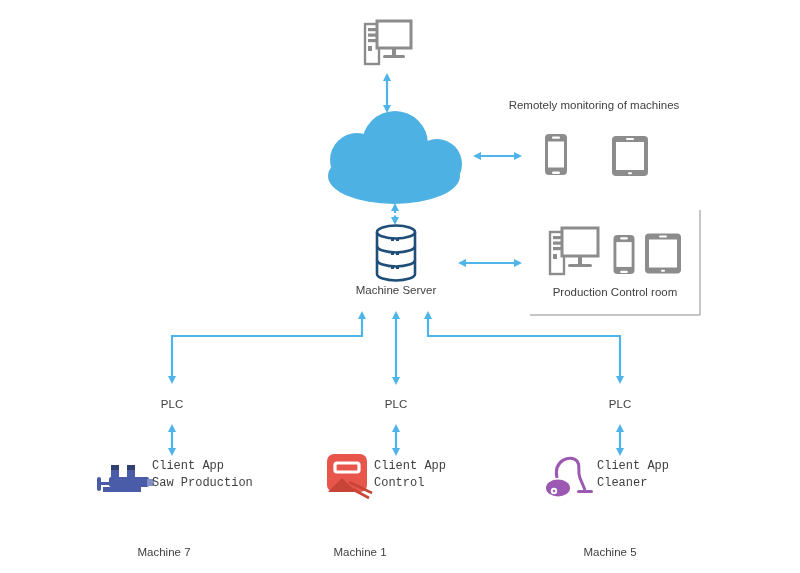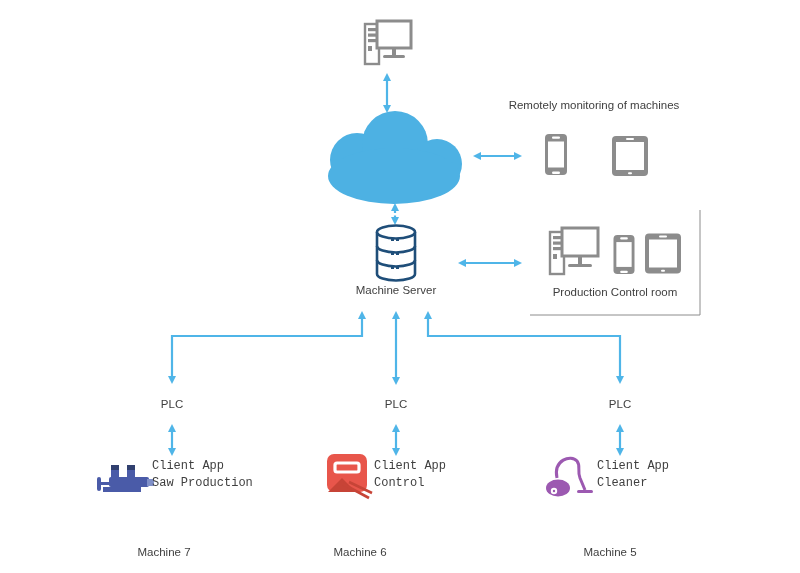--- a/index.html
+++ b/index.html
@@ -243,14 +243,14 @@
     <circle class="white-fill" cx="9" cy="39" r="3.2"></circle>
     <circle class="vac" cx="9" cy="39" r="1.2"></circle>
   </svg>
 </div>
 <div class="abs app-text" style="left:597px;top:458px;">
   <div>Client App</div>
   <div>Cleaner</div>
 </div>
 
 <div class="abs lbl" style="left:114px;top:546px;width:100px;">Machine 7</div>
-<div class="abs lbl" style="left:310px;top:546px;width:100px;">Machine 6</div>
+<div class="abs lbl" style="left:310px;top:546px;width:100px;">Machine 1</div>
 <div class="abs lbl" style="left:560px;top:546px;width:100px;">Machine 5</div>
 
 </body></html>

